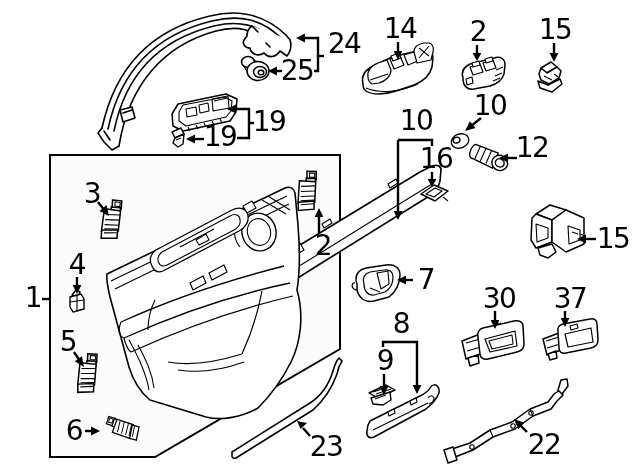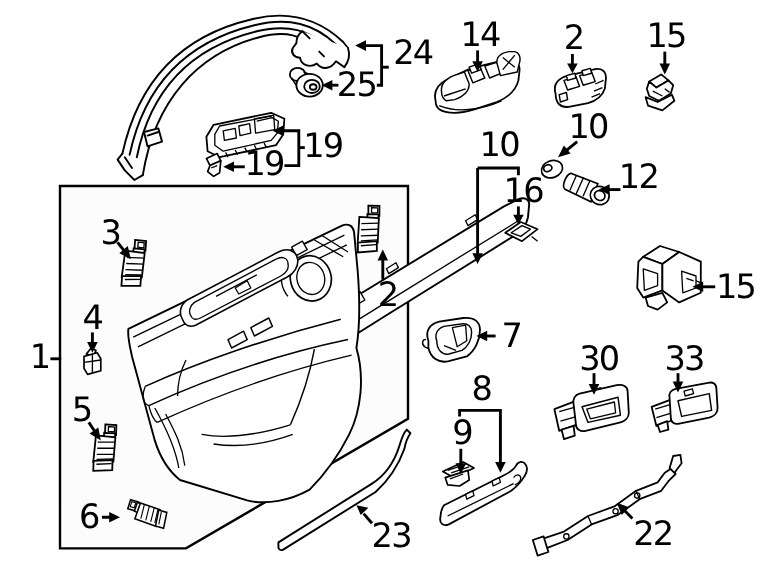--- a/index.html
+++ b/index.html
@@ -357,19 +357,19 @@
   <div class="label" style="left:436px;top:159px">16</div>
   <div class="label" style="left:532px;top:148px">12</div>
   <div class="label" style="left:490px;top:106px">10</div>
   <div class="label" style="left:400px;top:29px">14</div>
   <div class="label" style="left:555px;top:30px">15</div>
   <div class="label" style="left:613px;top:239px">15</div>
   <div class="label" style="left:478px;top:32px">2</div>
   <div class="label" style="left:269px;top:122px">19</div>
   <div class="label" style="left:220px;top:137px">19</div>
   <div class="label" style="left:499px;top:299px">30</div>
-  <div class="label" style="left:570px;top:299px">33</div>
+  <div class="label" style="left:570px;top:299px">37</div>
   <div class="label" style="left:544px;top:445px">22</div>
   <div class="label" style="left:326px;top:447px">23</div>
   <div class="label" style="left:344px;top:44px">24</div>
   <div class="label" style="left:297px;top:71px">25</div>
 
 </div>
 
 </body></html>

